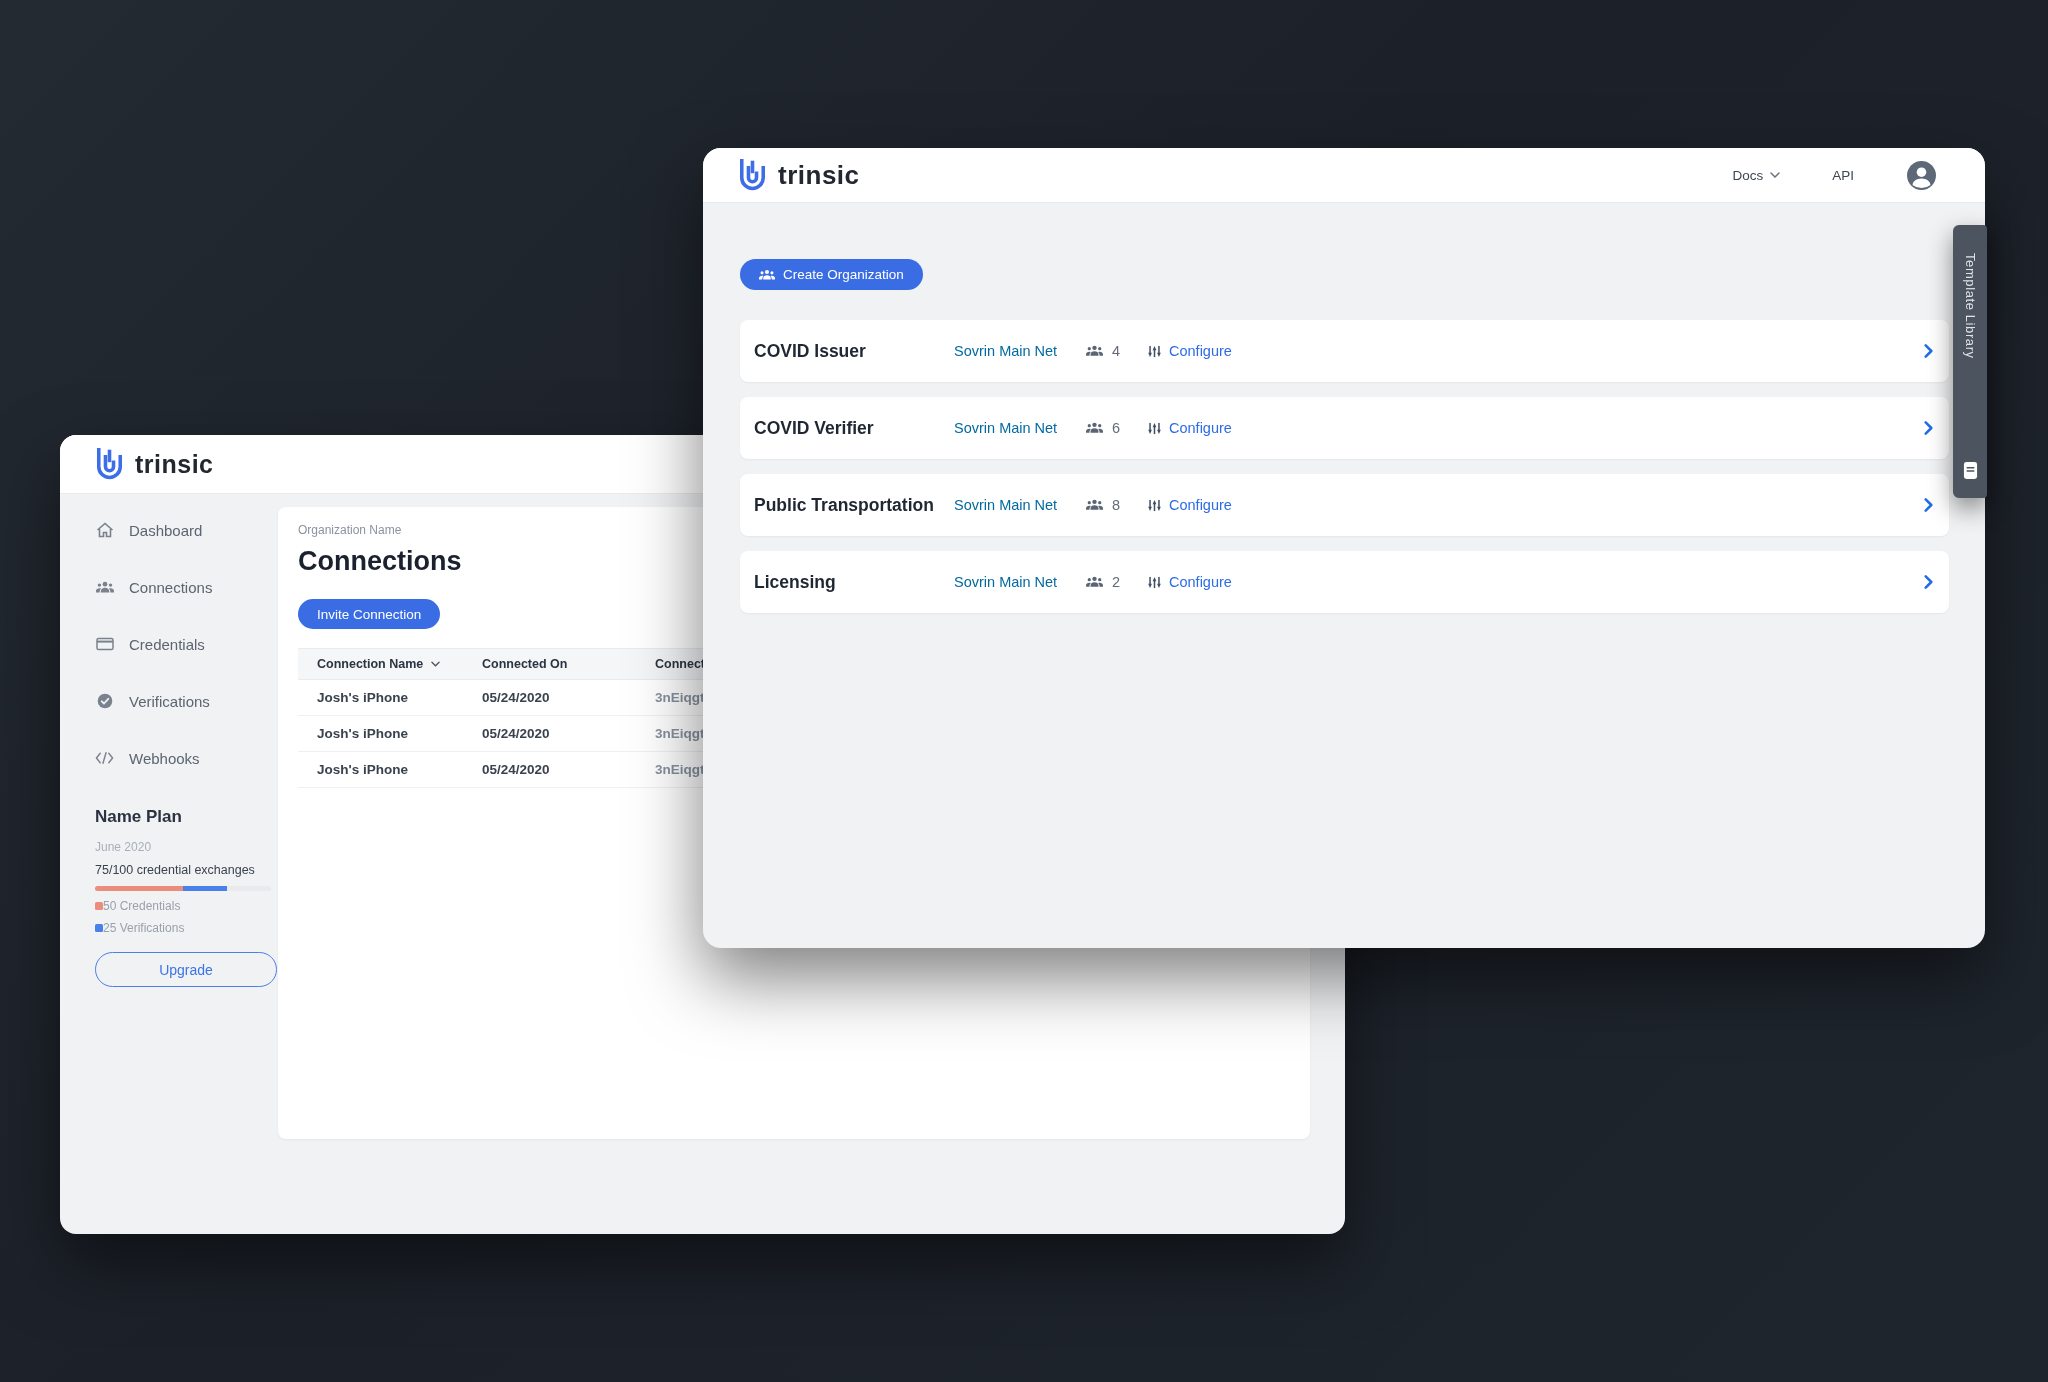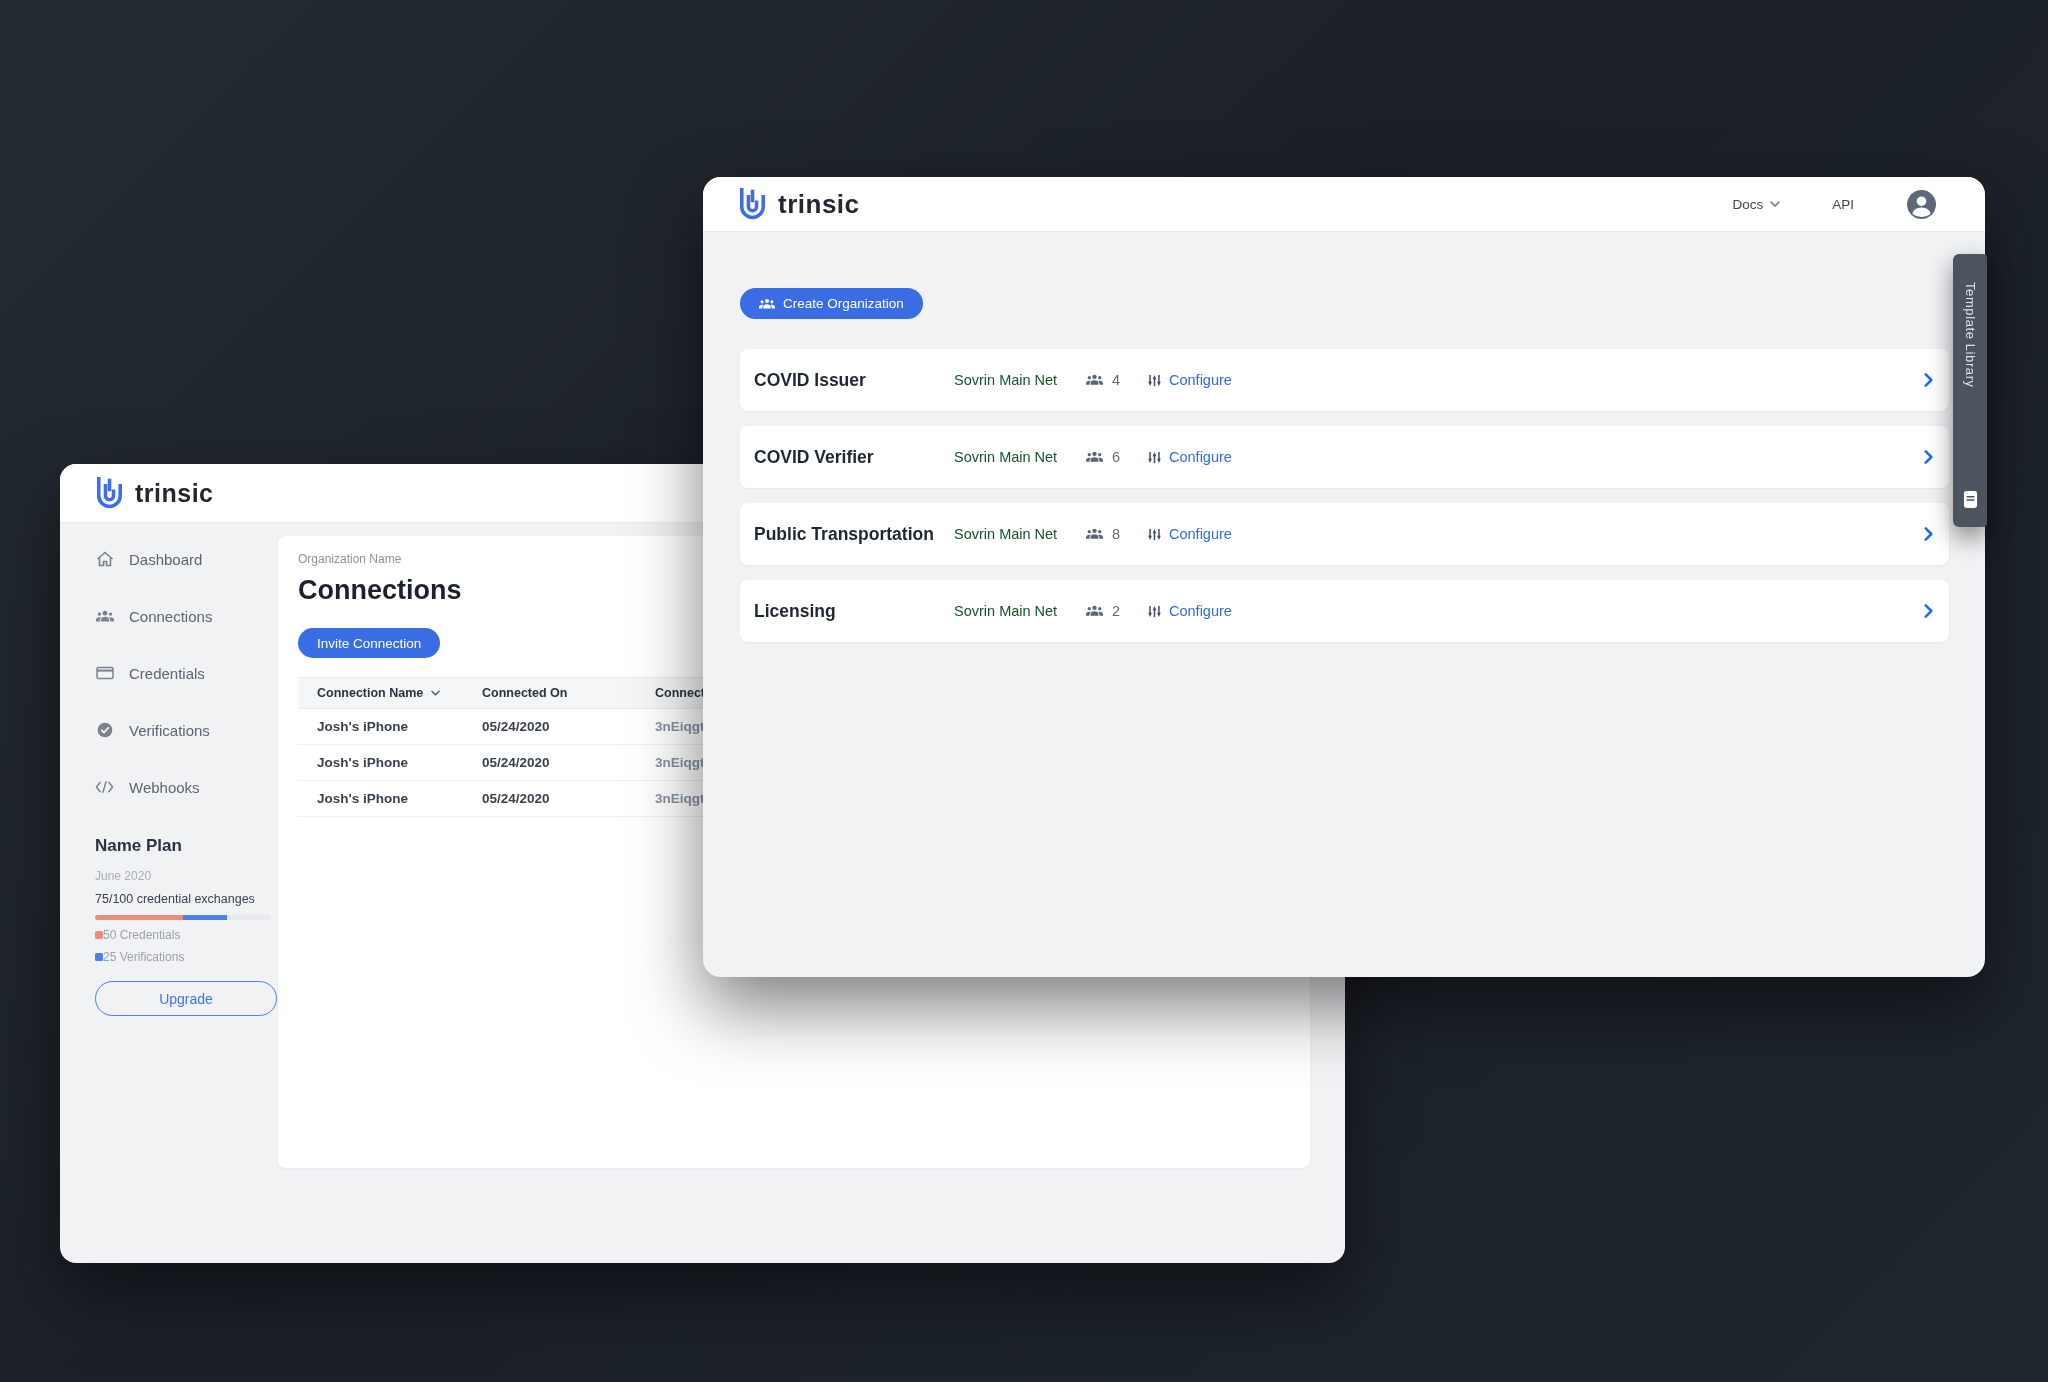--- a/index.html
+++ b/index.html
@@ -5,21 +5,20 @@
   * { margin:0; padding:0; box-sizing:border-box; }
   html,body { width:2048px; height:1382px; overflow:hidden; }
   body {
     font-family:"Liberation Sans", sans-serif;
     background:linear-gradient(135deg,#242a32 0%,#1c2129 45%,#1f252d 100%);
     position:relative;
   }
   .window {
     position:absolute; background:#f1f2f4; border-radius:16px;
     box-shadow:0 30px 70px rgba(0,0,0,.5);
-    margin-top:29px;
   }
   
   #back-window { left:60px; top:435px; width:1285px; height:799px; z-index:1; }
   .win-header {
     background:#fff; border-bottom:1px solid #e8eaec;
     border-radius:16px 16px 0 0; display:flex; align-items:center;
     padding:0 36px; justify-content:space-between;
   }
   #back-window .win-header { height:59px; }
   .logo { display:flex; align-items:center; gap:12px; }
@@ -79,21 +78,21 @@
   .fw-body { padding:36px 36px 0 37px; position:relative; }
   .fw-title { font-size:22px; font-weight:700; color:#1a212c; }
   .fw-body .pill-btn { margin-top:20px; height:31px; }
   .org-cards { margin-top:30px; }
   .org-card {
     position:relative; height:62px; background:#fff; border-radius:8px;
     margin-bottom:15px; box-shadow:0 1px 2px rgba(16,24,40,.05); cursor:pointer;
   }
   .org-card > * { position:absolute; top:50%; transform:translateY(-50%); }
   .org-name { left:14px; font-size:17.5px; font-weight:700; color:#1f2733; }
-  .org-network { left:214px; font-size:14.5px; color:#14532d; }
+  .org-network { left:214px; font-size:14.5px; color:#0369a1; }
   .org-members { left:346px; display:flex; align-items:center; gap:9px; }
   .org-members span { font-size:14.5px; color:#626b77; }
   .org-config { left:408px; display:flex; align-items:center; gap:8px; }
   .org-config span { font-size:14.5px; color:#2e6be6; font-weight:500; }
   .org-chevron { right:16px; display:flex; }
   
   .template-tab {
     position:absolute; right:-2px; top:77px; width:34px; height:273px;
     background:#4b545f; border-radius:6px 4px 4px 6px;
     box-shadow:0 10px 25px rgba(0,0,0,.45);

